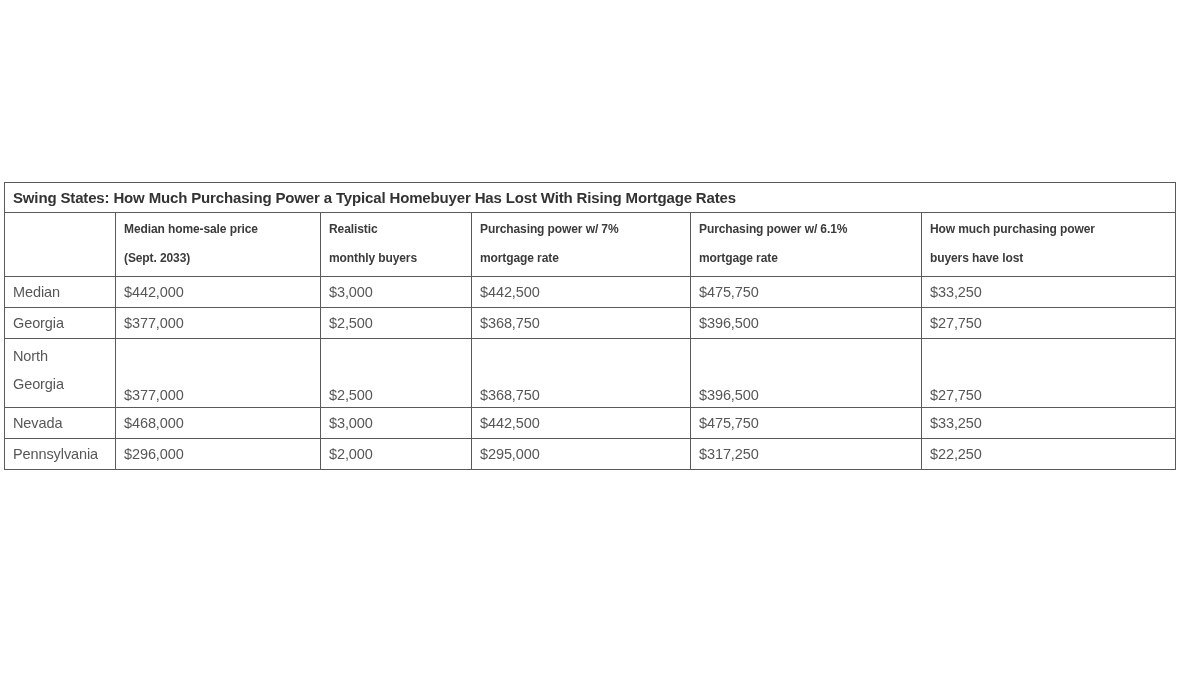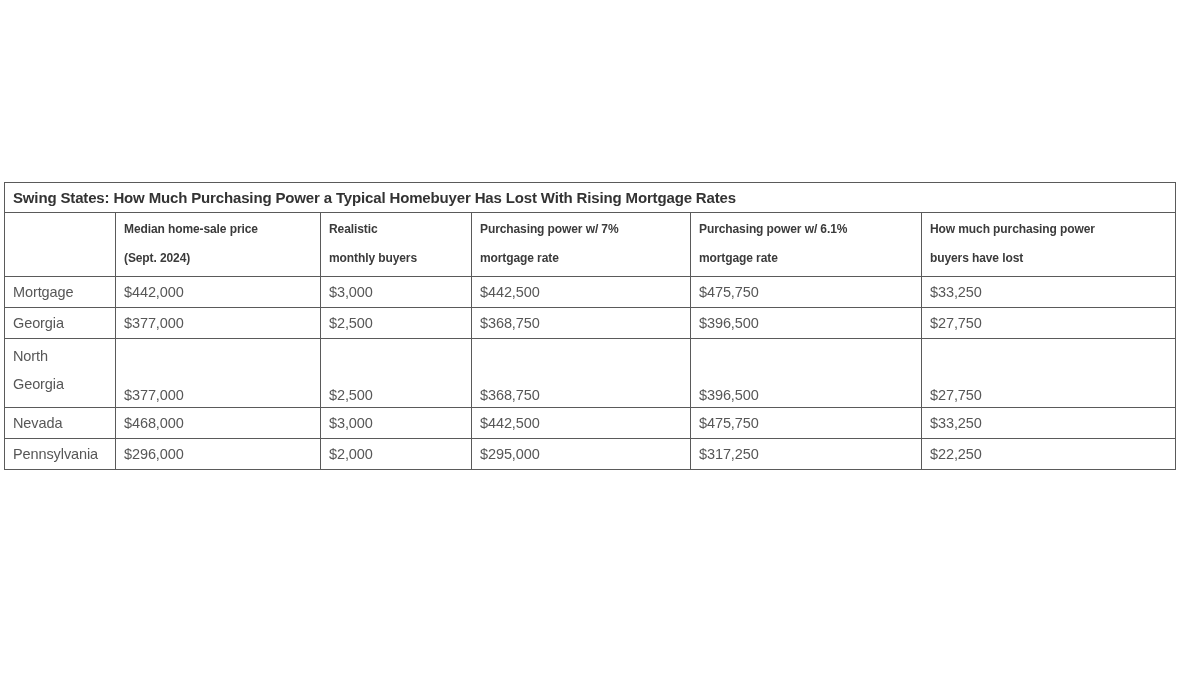--- a/index.html
+++ b/index.html
@@ -114,42 +114,42 @@
         <td colspan="6">Swing States: How Much Purchasing Power a Typical Homebuyer Has Lost With Rising Mortgage Rates</td>
       </tr>
 
       <tr class="header-row">
         <th>
           <span class="hdr-line"></span>
           <span class="hdr-line"></span>
         </th>
         <th>
           <span class="hdr-line">Median home-sale price</span>
-          <span class="hdr-line">(Sept. 2024)</span>
+          <span class="hdr-line">(Sept. 2033)</span>
         </th>
         <th>
           <span class="hdr-line">Realistic</span>
           <span class="hdr-line">monthly buyers</span>
         </th>
         <th>
           <span class="hdr-line">Purchasing power w/ 7%</span>
           <span class="hdr-line">mortgage rate</span>
         </th>
         <th>
           <span class="hdr-line">Purchasing power w/ 6.1%</span>
           <span class="hdr-line">mortgage rate</span>
         </th>
         <th>
           <span class="hdr-line">How much purchasing power</span>
           <span class="hdr-line">buyers have lost</span>
         </th>
       </tr>
 
       <tr class="body-row">
-        <td class="state-cell">Mortgage</td>
+        <td class="state-cell">Median</td>
         <td>$442,000</td>
         <td>$3,000</td>
         <td>$442,500</td>
         <td>$475,750</td>
         <td>$33,250</td>
       </tr>
 
       <tr class="body-row">
         <td class="state-cell">Georgia</td>
         <td>$377,000</td>

